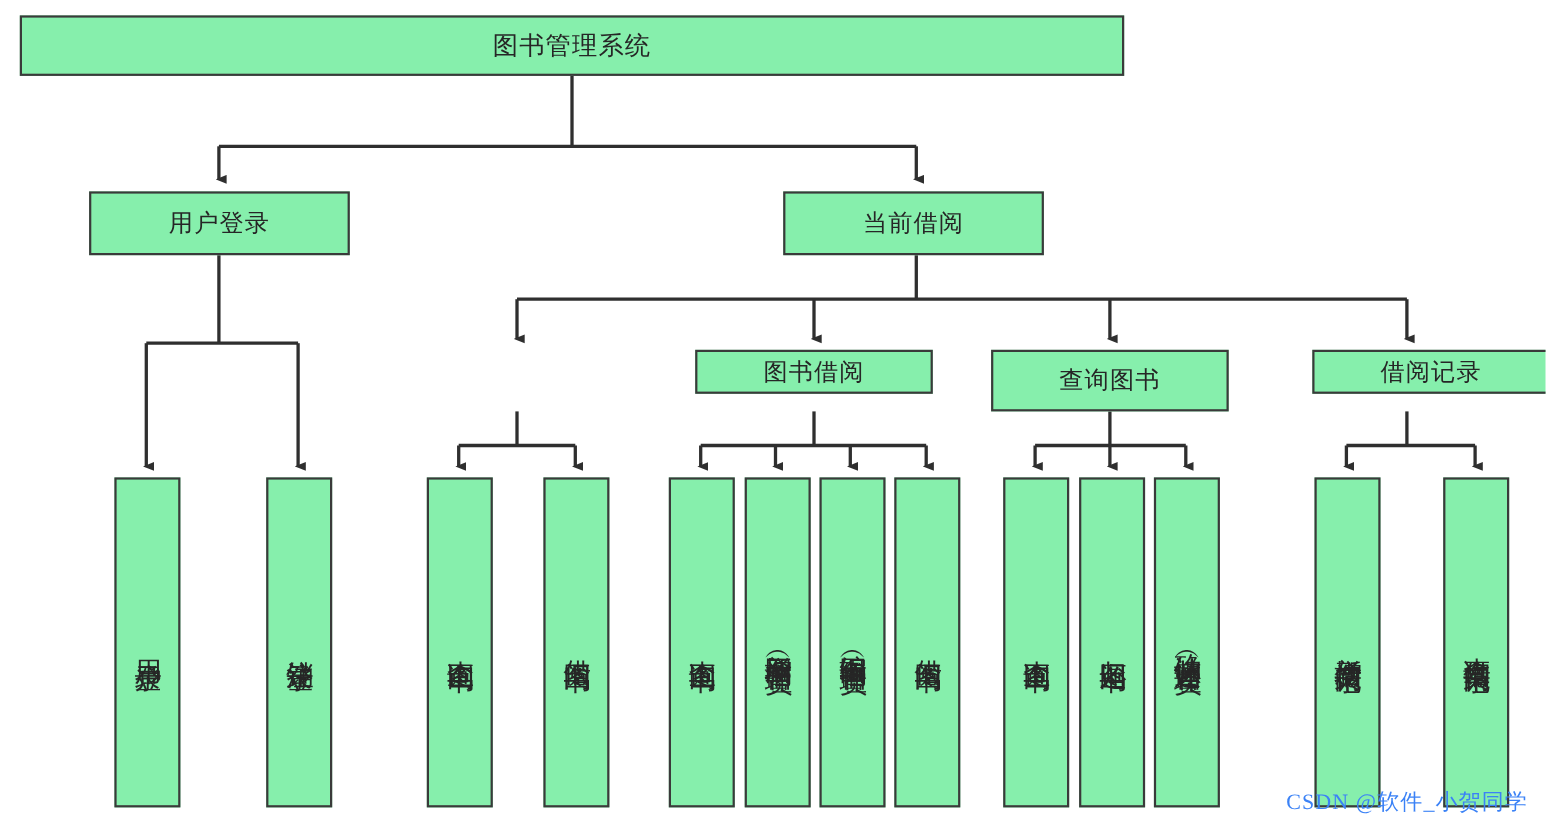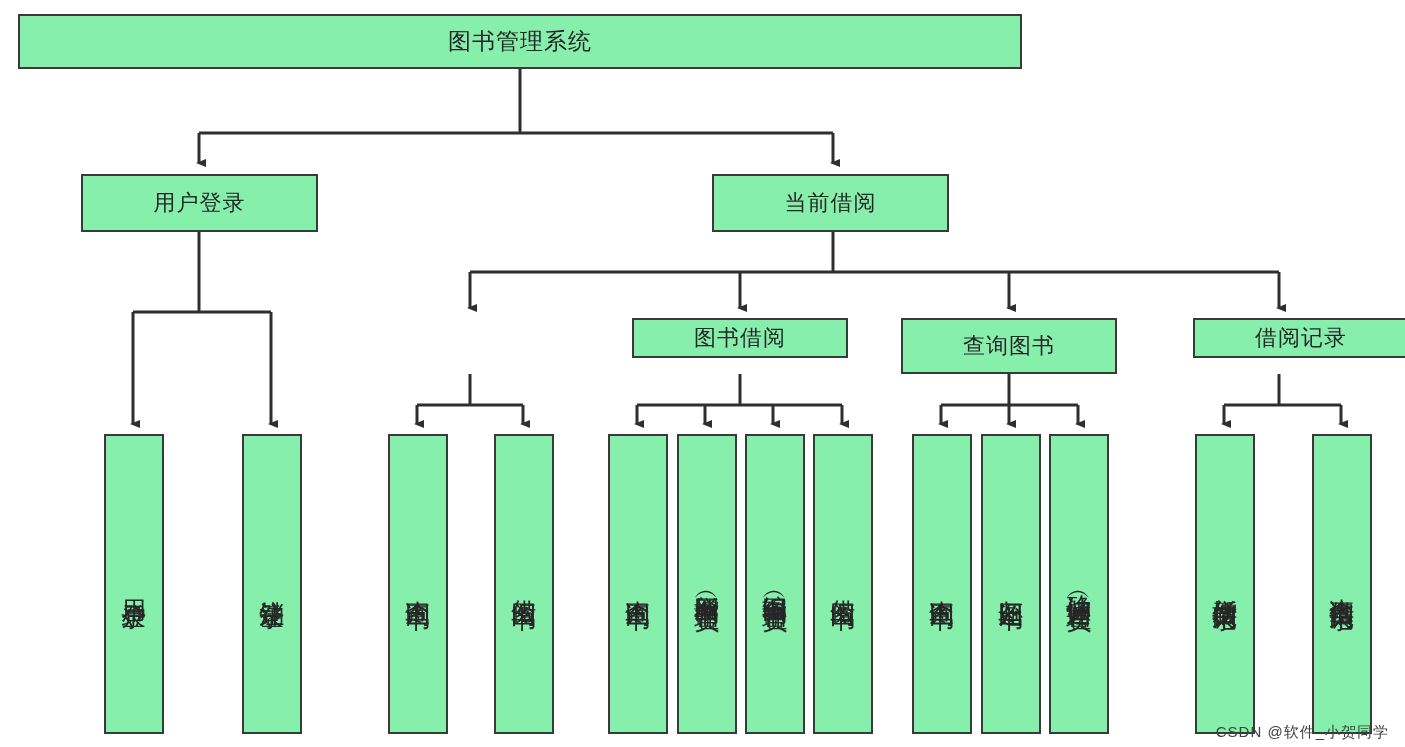--- a/index.html
+++ b/index.html
@@ -49,25 +49,26 @@
     text-align:center;
   }
   .node.vert > span{
     display:block;
     writing-mode:vertical-rl;
     text-orientation:upright;
   }
   #watermark{
     position:absolute;
     right:16px;bottom:5px;
-    font-size:15px;
-    color:#404040;
+    font-size:20px;
+    color:#3b82f6;
     letter-spacing:1px;
     white-space:nowrap;
     user-select:none;
+    font-family:Liberation Serif, serif;
   }
 </style>
 </head>
 <body>
 
 <div id="diagram-root">
 
   <svg id="connectors" viewBox="0 0 1405 747">
     <defs>
       <marker id="arrow" markerWidth="10" markerHeight="10" refX="4" refY="7" orient="auto" markerUnits="userSpaceOnUse">

